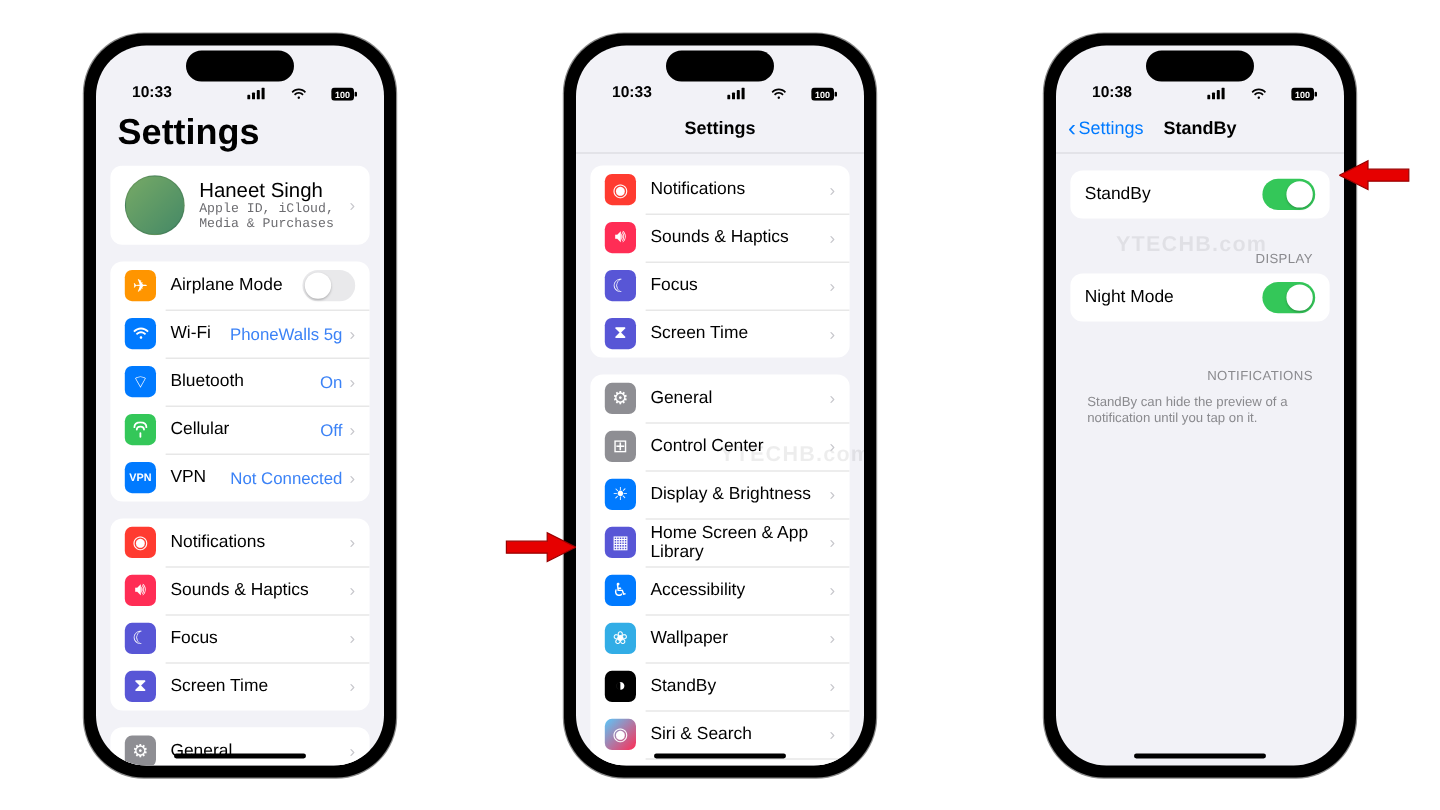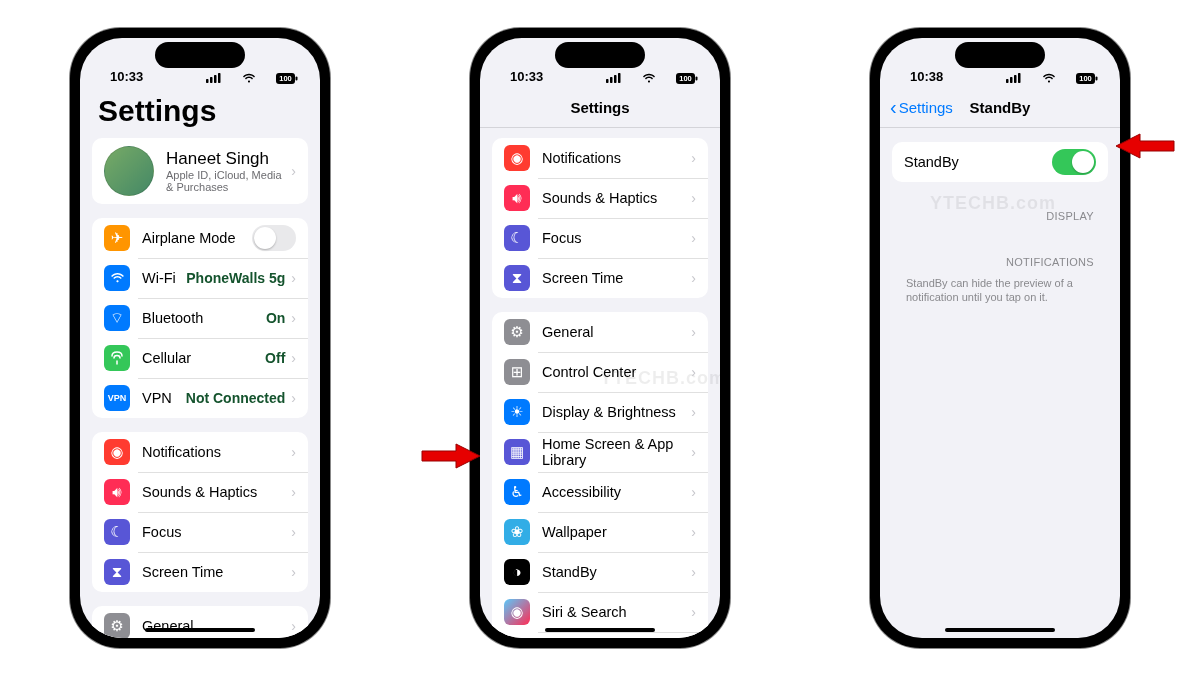--- a/index.html
+++ b/index.html
@@ -116,33 +116,33 @@
 
   .icon-box {
     width: 26px; height: 26px;
     border-radius: 6px;
     margin-right: 12px;
     display: flex; align-items:center; justify-content:center;
     flex-shrink: 0;
     font-size: 15px; color:#fff;
   }
   .label { flex: 1; font-size: 14.5px; color:#000; }
-  .detail { font-size: 14px; color:#14532d; margin-right: 6px; white-space:nowrap;font-weight:bold; }
+  .detail { font-size: 14px; color:#3b82f6; margin-right: 6px; white-space:nowrap; }
   .chevron { color:#c7c7cc; font-size:14px; }
 
   .avatar {
     width: 50px; height: 50px; border-radius: 50%;
     background: linear-gradient(135deg,#7a6,#486);
     margin-right: 12px;
     border: 0.5px solid rgba(0,0,0,0.1);
     flex-shrink: 0;
   }
   .profile-row { padding: 8px 12px; }
   .profile-row .name { font-size: 17px; font-weight: 500; }
-  .profile-row .sub { font-size: 11px; color:#6c6c70; }
+  .profile-row .sub { font-size: 11px; color:#6c6c70;font-family:Liberation Mono, monospace; }
 
   .switch {
     width: 44px; height: 26px; border-radius: 13px; position: relative;
     flex-shrink: 0;
   }
   .switch.off { background:#e9e9eb; }
   .switch.on  { background:#34c759; }
   .switch .knob {
     position: absolute; top:2px; width:22px; height:22px;
     background:#fff; border-radius:50%;
@@ -465,20 +465,28 @@
       <div class="group" style="margin-top:14px">
         <div class="row no-icon">
           <div class="label">StandBy</div>
           <div class="switch on">
               <div class="knob"></div>
             </div>
         </div>
       </div>
 
       <div class="section-header">DISPLAY</div>
+      <div class="group" style="margin-top:2px">
+        <div class="row no-icon">
+          <div class="label">Night Mode</div>
+          <div class="switch on">
+              <div class="knob"></div>
+            </div>
+        </div>
+      </div>
 
       <div class="section-header" style="padding-top:30px">NOTIFICATIONS</div>
 
       <div class="footer-note">StandBy can hide the preview of a notification until you tap on it.</div>
     </div>
     <div class="home-indicator"></div>
   </div>
 </div>
 
 <div class="arrow" style="left:420px; top:440px">

